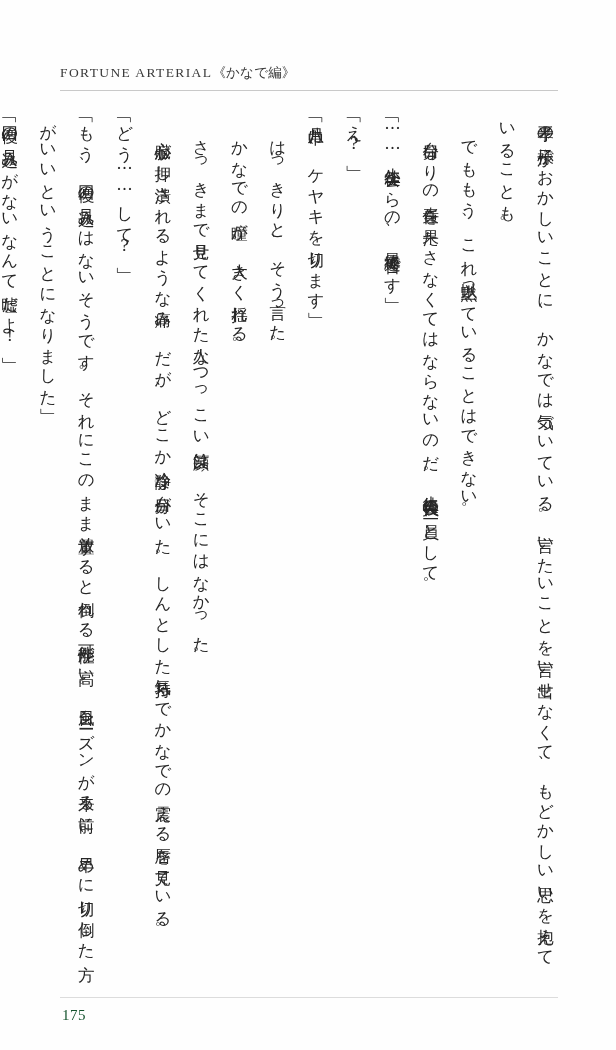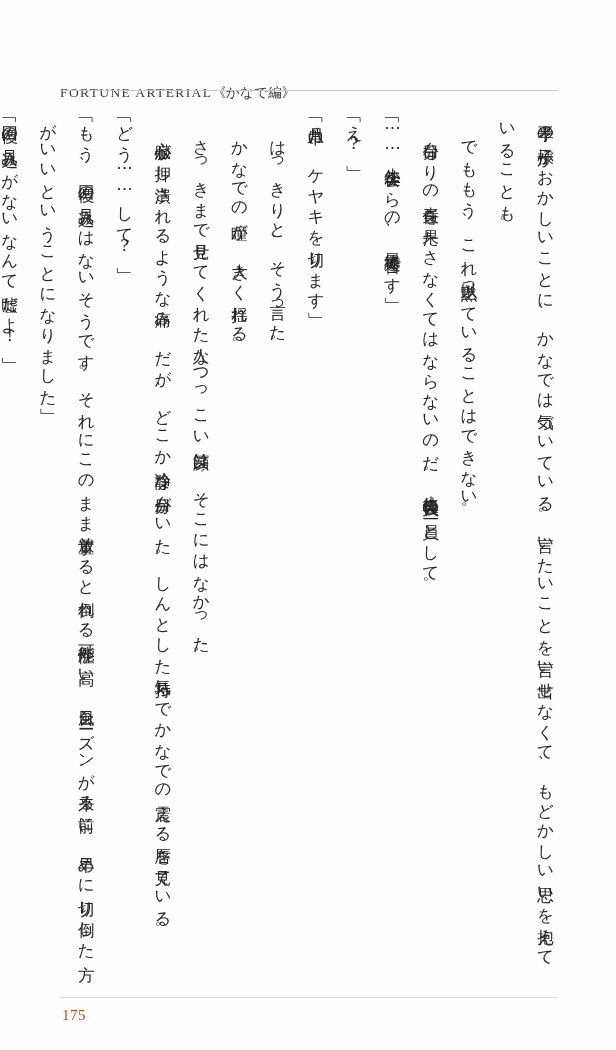--- a/index.html
+++ b/index.html
@@ -18,21 +18,21 @@
 
   .page {
     position: absolute;
     inset: 0;
     background: #fefefe;
   }
 
   
   .header {
     position: absolute;
-    top: 84px;
+    top: 64px;
     left: 60px;
     font-size: 13.5px;
     letter-spacing: 0.6px;
     color: #3a3a3a;
     font-family: "Liberation Serif", "DejaVu Serif", serif;
     white-space: nowrap;
   }
   .header .series {
     letter-spacing: 1.4px;
   }
@@ -72,21 +72,21 @@
   .body-text p.noindent {
     text-indent: 0;
   }
 
   
   .folio {
     position: absolute;
     left: 62px;
     bottom: 26px;
     font-size: 15px;
-    color: #c2410c;
+    color: #14532d;
     font-family: "Liberation Serif", "DejaVu Serif", serif;
     letter-spacing: 0.5px;
   }
 
   .bottom-rule {
     position: absolute;
     left: 60px;
     bottom: 52px;
     width: 498px;
     height: 1px;

